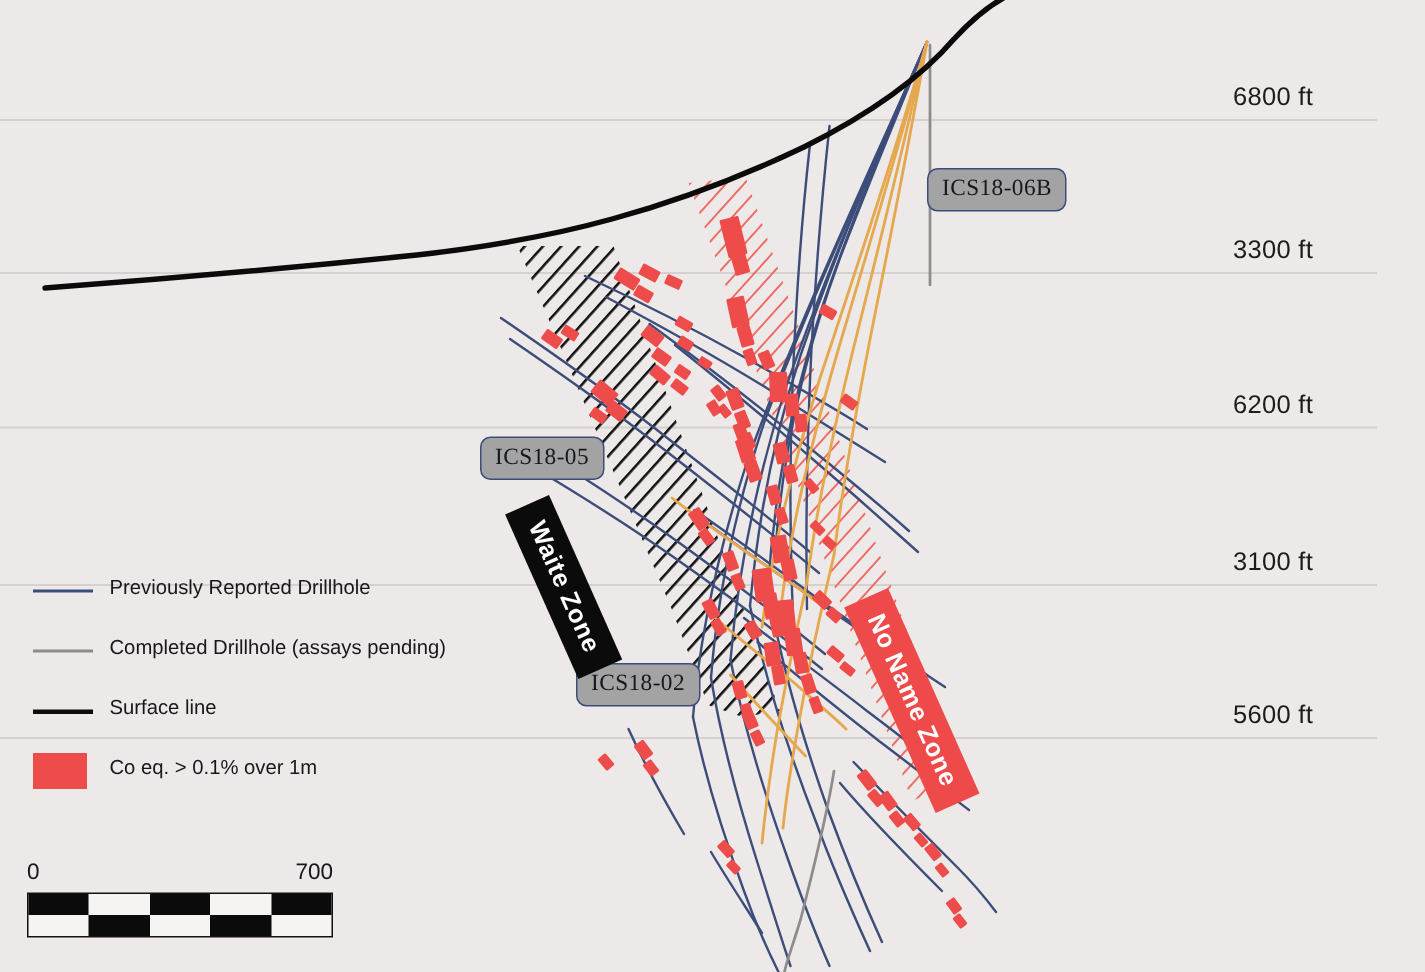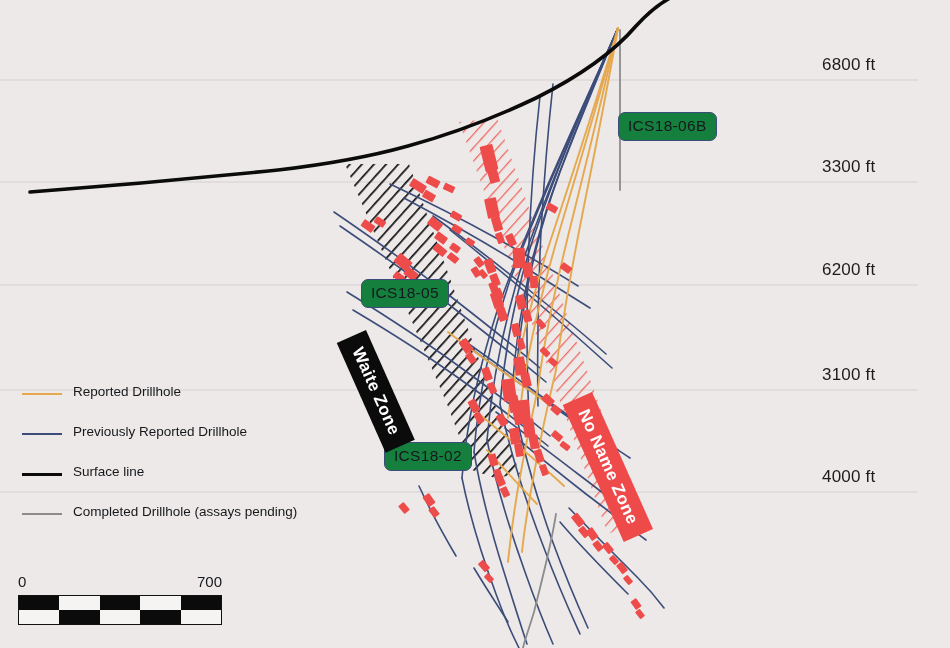--- a/index.html
+++ b/index.html
@@ -33,28 +33,28 @@
     position: absolute;
     font-size: 17px;
     color: #1c1c1c;
     font-family: "Liberation Sans", sans-serif;
     white-space: nowrap;
     letter-spacing: 0.2px;
   }
   
   .dh-label {
     position: absolute;
-    background: #15803d;
+    background: #a3a3a3;
     border: 1.4px solid #3C4D7A;
     border-radius: 7px;
     font-size: 15.5px;
     color: #15181f;
     padding: 4px 9px 5px 9px;
     white-space: nowrap;
-    font-family: Liberation Sans, sans-serif;
+    font-family: Liberation Serif, serif;
     letter-spacing: 0.3px;
   }
   
   .zone-banner {
     position: absolute;
     color: #ffffff;
     font-weight: bold;
     white-space: nowrap;
     font-family: "Liberation Sans", sans-serif;
     text-align: center;
@@ -330,49 +330,49 @@
         <rect x="-6.00" y="-4.00" width="12" height="8" rx="1" transform="translate(493,460) rotate(74)"></rect>
         <rect x="-5.00" y="-3.50" width="10" height="7" rx="1" transform="translate(498,474) rotate(72)"></rect>
       </g>
   </svg>
 
   <div id="elev-labels">
       <div class="elev-label" style="left: 822px; top: 55px;">6800 ft</div>
       <div class="elev-label" style="left: 822px; top: 157px;">3300 ft</div>
       <div class="elev-label" style="left: 822px; top: 260px; text-align: right;">6200 ft</div>
       <div class="elev-label" style="left: 822px; top: 365px;">3100 ft</div>
-      <div class="elev-label" style="left: 822px; top: 467px;">4000 ft</div>
+      <div class="elev-label" style="left: 822px; top: 467px;">5600 ft</div>
     </div>
 
   <div id="dh-labels">
       <div class="dh-label" style="left: 618px; top: 112px;">ICS18-06B</div>
-      <div class="dh-label" style="left: 320px; top: 279px; margin-left: 41px;">ICS18-05</div>
+      <div class="dh-label" style="left: 320px; top: 291px;">ICS18-05</div>
       <div class="dh-label" style="left: 384px; top: 442px;">ICS18-02</div>
     </div>
 
   <div class="zone-banner zone-waite" style="left:366px; top:330px; transform: rotate(66deg); transform-origin: 0 0;">Waite Zone</div>
 
   <div class="zone-banner zone-noname" style="left:592px; top:392px; transform: rotate(66deg); transform-origin: 0 0;">No Name Zone</div>
 
   <div id="legend">
-      <div class="legend-row">
-        <div class="legend-swatch-line" style="border-top-color: rgb(229, 168, 78); border-top-width: 2.2px;"></div>
-        <div class="legend-text">Reported Drillhole</div>
-      </div>
       <div class="legend-row">
         <div class="legend-swatch-line" style="border-top-color: rgb(60, 77, 122); border-top-width: 2.2px;"></div>
         <div class="legend-text">Previously Reported Drillhole</div>
       </div>
       <div class="legend-row">
+        <div class="legend-swatch-line" style="border-top-color: rgb(140, 140, 140); border-top-width: 2.2px;"></div>
+        <div class="legend-text">Completed Drillhole (assays pending)</div>
+      </div>
+      <div class="legend-row">
         <div class="legend-swatch-line" style="border-top-color: rgb(11, 11, 11); border-top-width: 3.4px;"></div>
         <div class="legend-text">Surface line</div>
       </div>
       <div class="legend-row">
-        <div class="legend-swatch-line" style="border-top-color: rgb(140, 140, 140); border-top-width: 2.2px;"></div>
-        <div class="legend-text">Completed Drillhole (assays pending)</div>
+        <div class="legend-swatch-box" style="background: rgb(238, 75, 75);"></div>
+        <div class="legend-text">Co eq.  &gt; 0.1% over 1m</div>
       </div>
     </div>
 
   <div id="scalebar">
     <div class="sb-ends">
       <span class="sb-end left">0</span>
       <span class="sb-end right">700</span>
     </div>
     <div class="sb-bar" id="sb-bar">
         <div class="sb-cell sb-dark" style="left: 0%; top: 0%;"></div>

